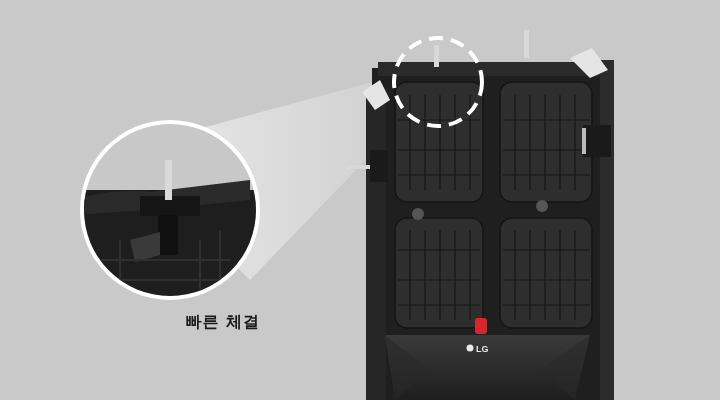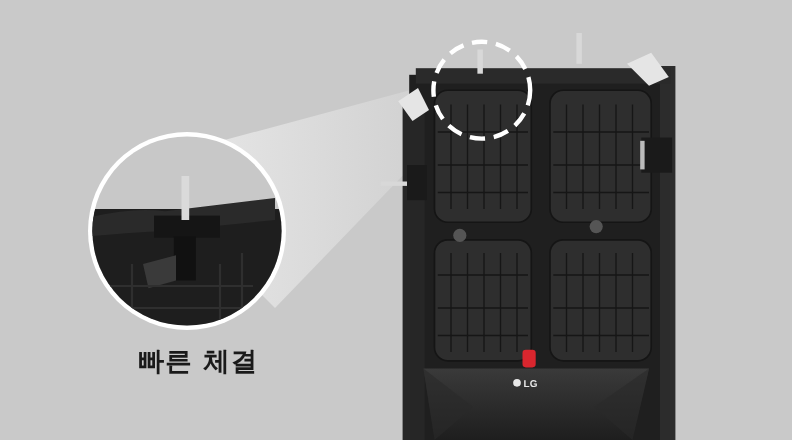--- a/index.html
+++ b/index.html
@@ -1,18 +1,18 @@
 <!DOCTYPE html>
 <html><head>
 <meta charset="utf-8">
 <style>
   html,body{margin:0;padding:0;}
   body{width:720px;height:400px;overflow:hidden;background:#c9c9c9;position:relative;font-family:"DejaVu Sans",sans-serif;}
   .stage{position:absolute;left:0;top:0;width:720px;height:400px;}
-  .caption{position:absolute;left:100px;top:312px;width:160px;text-align:center;font-size:24px;font-weight:bold;color:#1a1a1a;letter-spacing:1px;}
+  .caption{position:absolute;left:100px;top:312px;width:160px;text-align:right;font-size:16px;font-weight:bold;color:#1a1a1a;letter-spacing:1px;}
   svg{position:absolute;left:0;top:0;}
 </style>
 </head>
 <body>
 
 <div class="stage">
 <svg width="720" height="400" viewBox="0 0 720 400">
   <defs>
     <linearGradient id="beam" x1="0" y1="0" x2="1" y2="0">
       <stop offset="0" stop-color="#f2f2f2"></stop>

